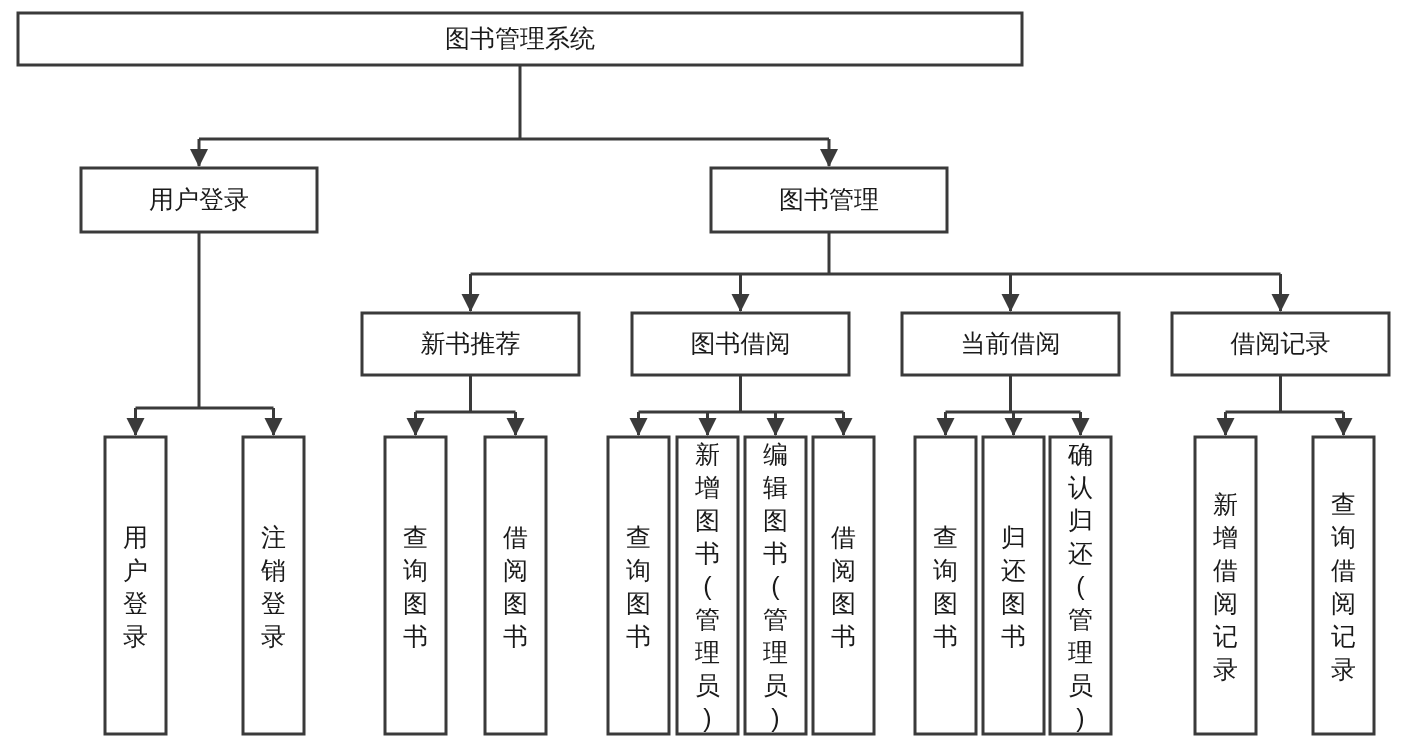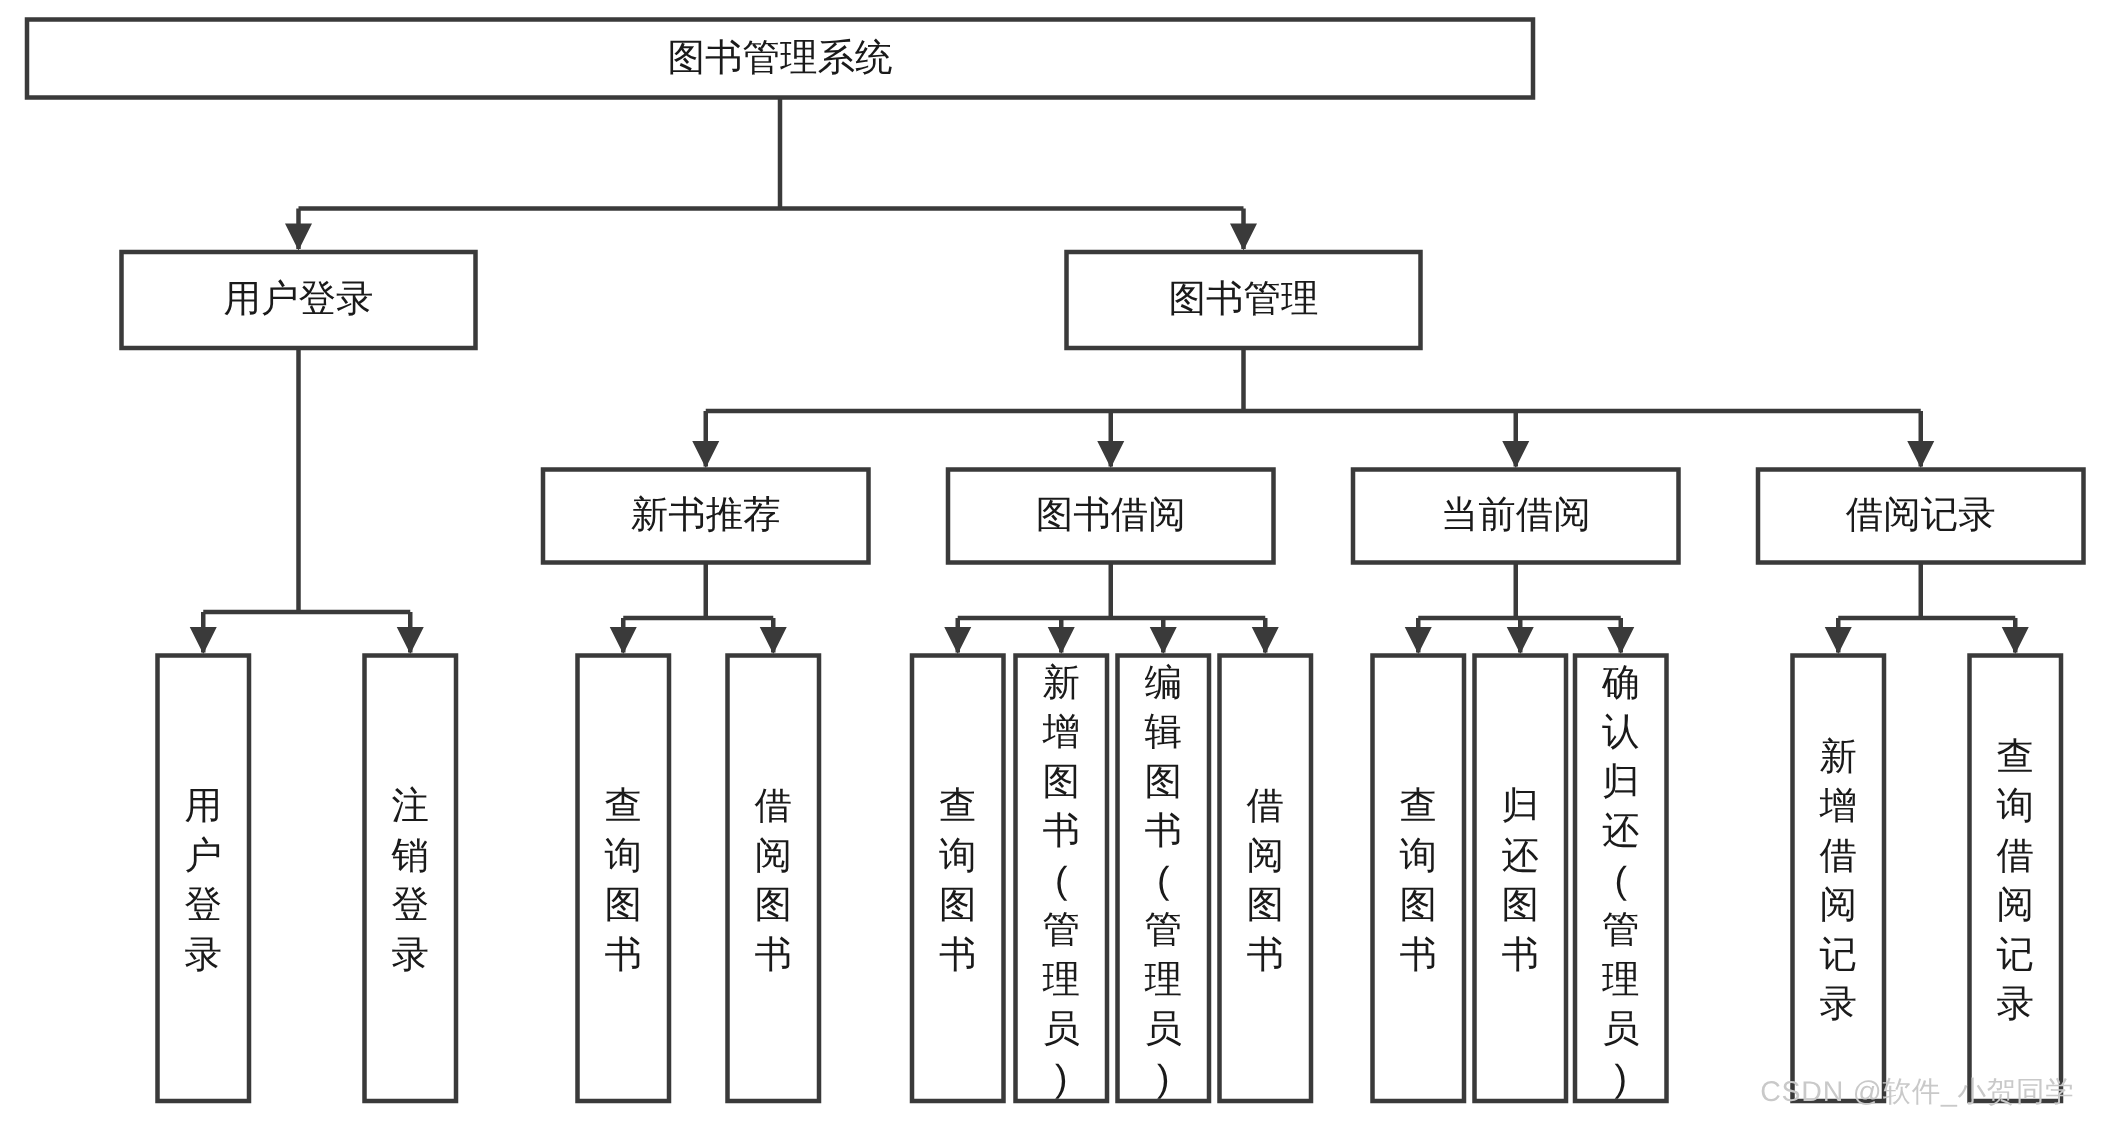--- a/index.html
+++ b/index.html
@@ -201,14 +201,13 @@
         <g>
           <rect x="1195" y="437" width="61" height="297" class="node-box"></rect>
           <text x="1225.5" y="512.5" class="node-label-v"><tspan x="1225.5" dy="0">新</tspan><tspan x="1225.5" dy="33">增</tspan><tspan x="1225.5" dy="33">借</tspan><tspan x="1225.5" dy="33">阅</tspan><tspan x="1225.5" dy="33">记</tspan><tspan x="1225.5" dy="33">录</tspan></text>
         </g>
         <g>
           <rect x="1313" y="437" width="61" height="297" class="node-box"></rect>
           <text x="1343.5" y="512.5" class="node-label-v"><tspan x="1343.5" dy="0">查</tspan><tspan x="1343.5" dy="33">询</tspan><tspan x="1343.5" dy="33">借</tspan><tspan x="1343.5" dy="33">阅</tspan><tspan x="1343.5" dy="33">记</tspan><tspan x="1343.5" dy="33">录</tspan></text>
         </g>
       </g>
   </svg>
-  <div class="watermark">CSDN @软件_小贺同学</div>
 </div>
 
 </body></html>

